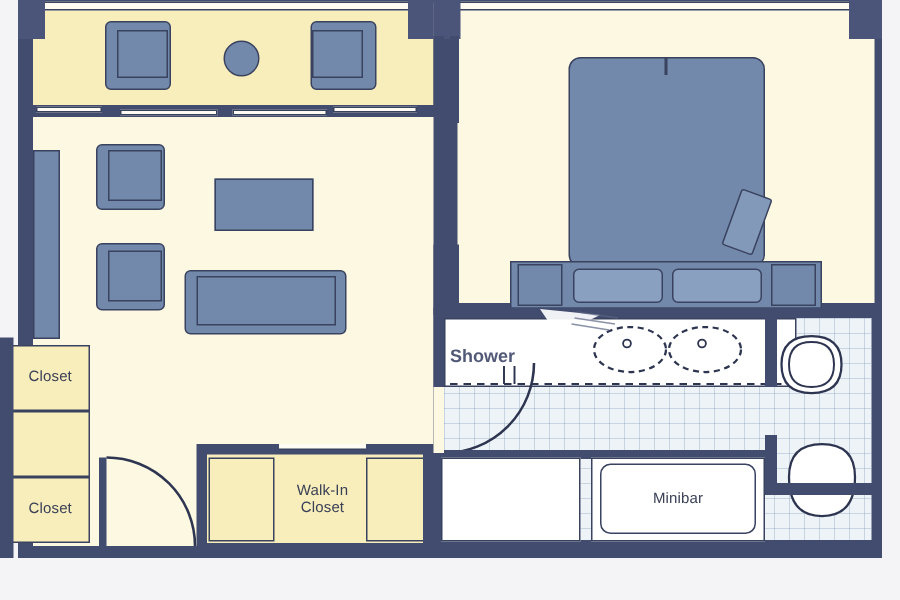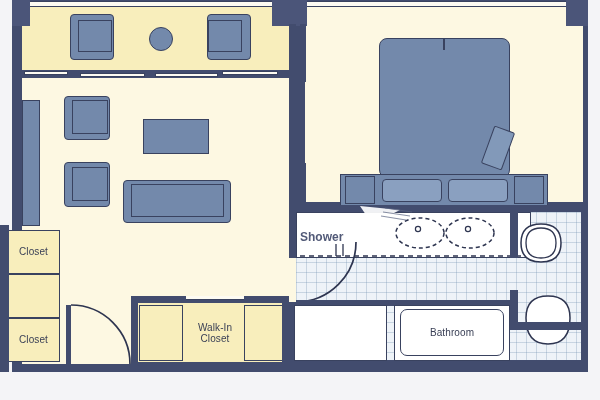--- a/index.html
+++ b/index.html
@@ -163,20 +163,20 @@
   <div class="abs wall" style="left:510px;top:290px;width:8px;height:38px;"></div>
   <div class="abs wall" style="left:510px;top:322px;width:72px;height:8px;"></div>
 
   <div class="abs wall" style="left:289px;top:300px;width:222px;height:6px;"></div>
 
   <div class="abs white" style="left:294px;top:305px;width:93px;height:56px;"></div>
 
   <div class="abs white" style="left:394px;top:305px;width:116px;height:56px;"></div>
   <div class="abs" style="left:400px;top:309px;width:104px;height:47px;background:#ffffff;
               border:1.6px solid #39425f;border-radius:7px;"></div>
-  <div class="abs lbl" style="left:400px;top:309px;width:104px;height:47px;">Bathroom</div>
+  <div class="abs lbl" style="left:400px;top:309px;width:104px;height:47px;">Minibar</div>
 
   <div class="abs wall" style="left:282px;top:296px;width:10px;height:76px;"></div>
   <div class="abs room" style="left:289px;top:258px;width:7px;height:44px;"></div>
 
   <div class="wm2">Shower</div>
 
 </div>
 
 </body></html>

